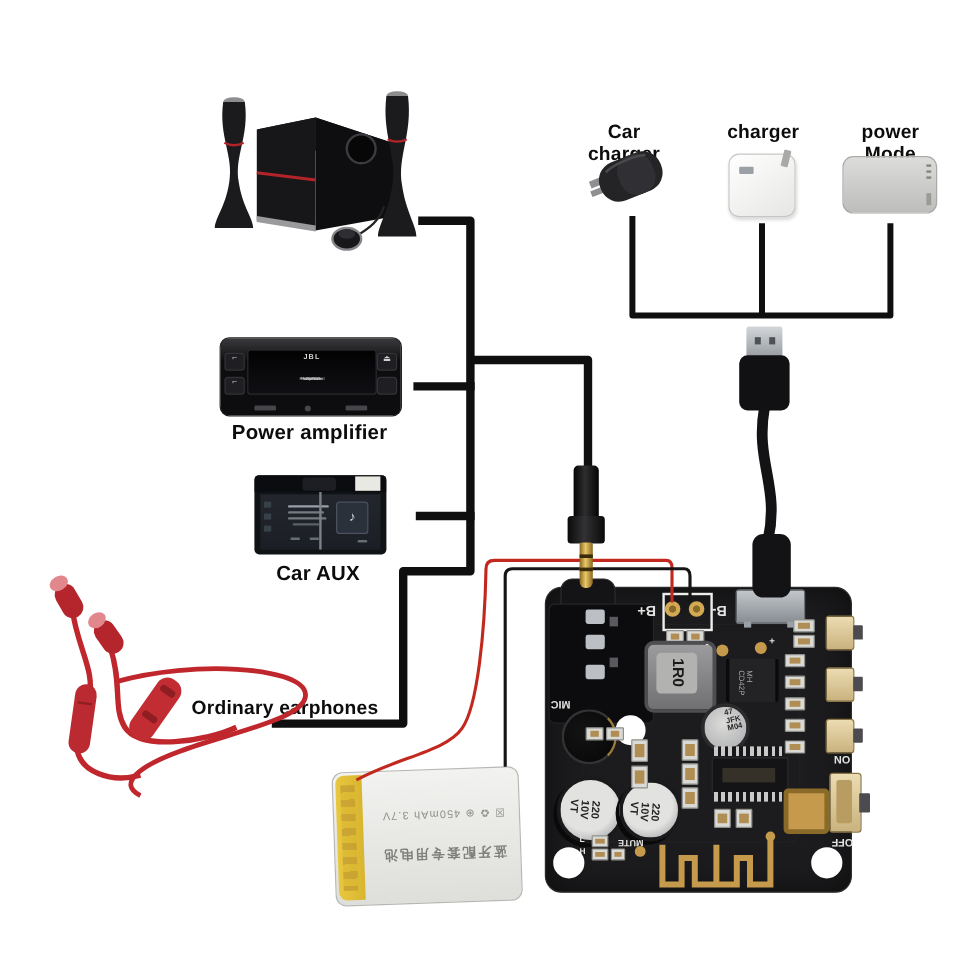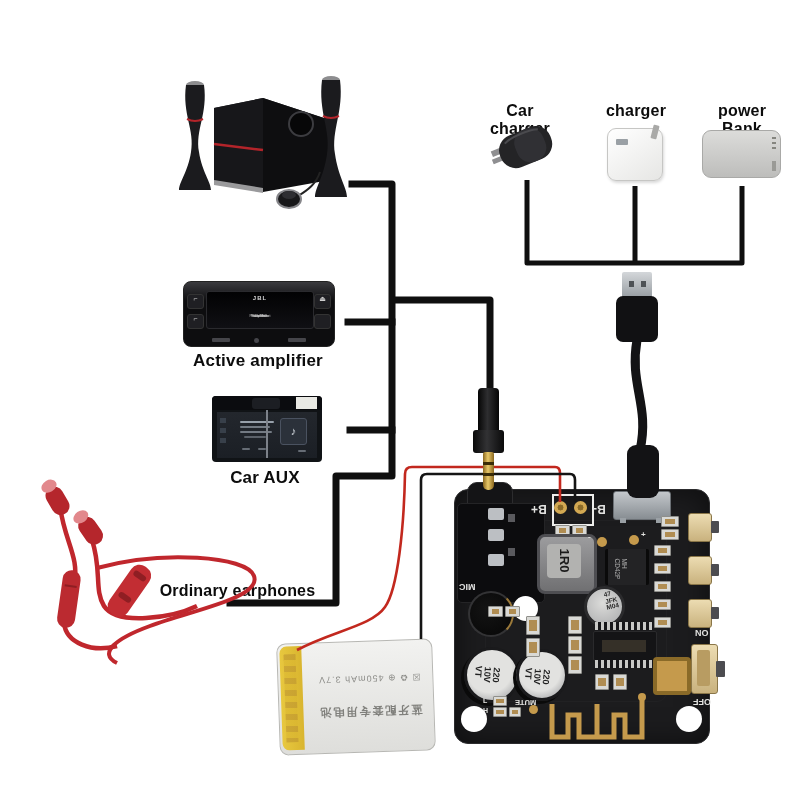--- a/index.html
+++ b/index.html
@@ -88,21 +88,21 @@
     <path d="M154,8 C150,40 163,58 159,82 C156,104 147,116 147,125 L179,125 C179,116 170,104 167,82 C163,58 176,40 172,8 Z" fill="#1b1b1e"></path>
     <path d="M155,44 Q163,48 171,44" stroke="#b3242a" stroke-width="2" fill="none"></path>
 
     <path d="M130,124 C140,118 148,112 152,100" stroke="#222" stroke-width="2" fill="none"></path>
     <ellipse cx="121" cy="127" rx="12" ry="9" fill="#18181a" stroke="#86868a" stroke-width="2"></ellipse>
     <ellipse cx="121" cy="123" rx="7" ry="4" fill="#2e2e32"></ellipse>
   </svg>
 
   <div class="lbl lbl-md abs" style="left:475px;top:102px;width:90px">Car charger</div>
   <div class="lbl lbl-md abs" style="left:606px;top:102px;width:60px">charger</div>
-  <div class="lbl lbl-md abs" style="left:698px;top:102px;width:88px">power Bank</div>
+  <div class="lbl lbl-md abs" style="left:698px;top:102px;width:88px">power Mode</div>
 
   <svg class="abs" style="left:486px;top:116px;z-index:2" width="80" height="64" viewBox="0 0 80 64">
     <g transform="rotate(-22 40 32)">
       <rect x="6" y="22" width="10" height="6" fill="#8f8f91"></rect>
       <rect x="4" y="30" width="10" height="5" fill="#8f8f91"></rect>
       <rect x="13" y="14" width="54" height="34" rx="16" fill="#242426"></rect>
       <rect x="30" y="14" width="30" height="34" rx="14" fill="#303034"></rect>
       <path d="M22,20 C30,16 50,16 58,19" stroke="#4a4a4e" stroke-width="2" fill="none"></path>
     </g>
   </svg>
@@ -141,21 +141,21 @@
       </div>
     </div>
     <div class="ampbtn" style="left:3px;top:12px;color:#cfcfcf;font-size:7px;text-align:center">⌐</div>
     <div class="ampbtn" style="left:3px;top:32px;color:#cfcfcf;font-size:7px;text-align:center">⌐</div>
     <div class="ampbtn" style="right:3px;top:12px;color:#cfcfcf;font-size:7px;text-align:center">⏏</div>
     <div class="ampbtn" style="right:3px;top:32px"></div>
     <div style="left:28px;bottom:4px;width:18px;height:4px;background:#45454a;border-radius:1px"></div>
     <div style="right:28px;bottom:4px;width:18px;height:4px;background:#45454a;border-radius:1px"></div>
     <div style="left:70px;bottom:3px;width:5px;height:5px;background:#45454a;border-radius:50%"></div>
   </div>
-  <div class="lbl lbl-lg abs" style="left:192px;top:351px;width:132px">Active amplifier</div>
+  <div class="lbl lbl-lg abs" style="left:192px;top:351px;width:132px">Power amplifier</div>
 
   <div class="abs caraux">
     <div style="left:0;top:0;width:110px;height:14px;background:#0b0c0f"></div>
     <div style="left:40px;top:2px;width:28px;height:11px;background:#1c1e23;border-radius:3px"></div>
     <div style="left:84px;top:1px;width:21px;height:12px;background:#e9e9e4"></div>
     <div style="left:5px;top:16px;width:100px;height:46px;background:linear-gradient(#23272d,#1b1f25)"></div>
     <div style="left:8px;top:22px;width:6px;height:5px;background:#38404a"></div>
     <div style="left:8px;top:32px;width:6px;height:5px;background:#38404a"></div>
     <div style="left:8px;top:42px;width:6px;height:5px;background:#38404a"></div>
     <div class="auxline" style="left:28px;top:25px;width:34px"></div>

